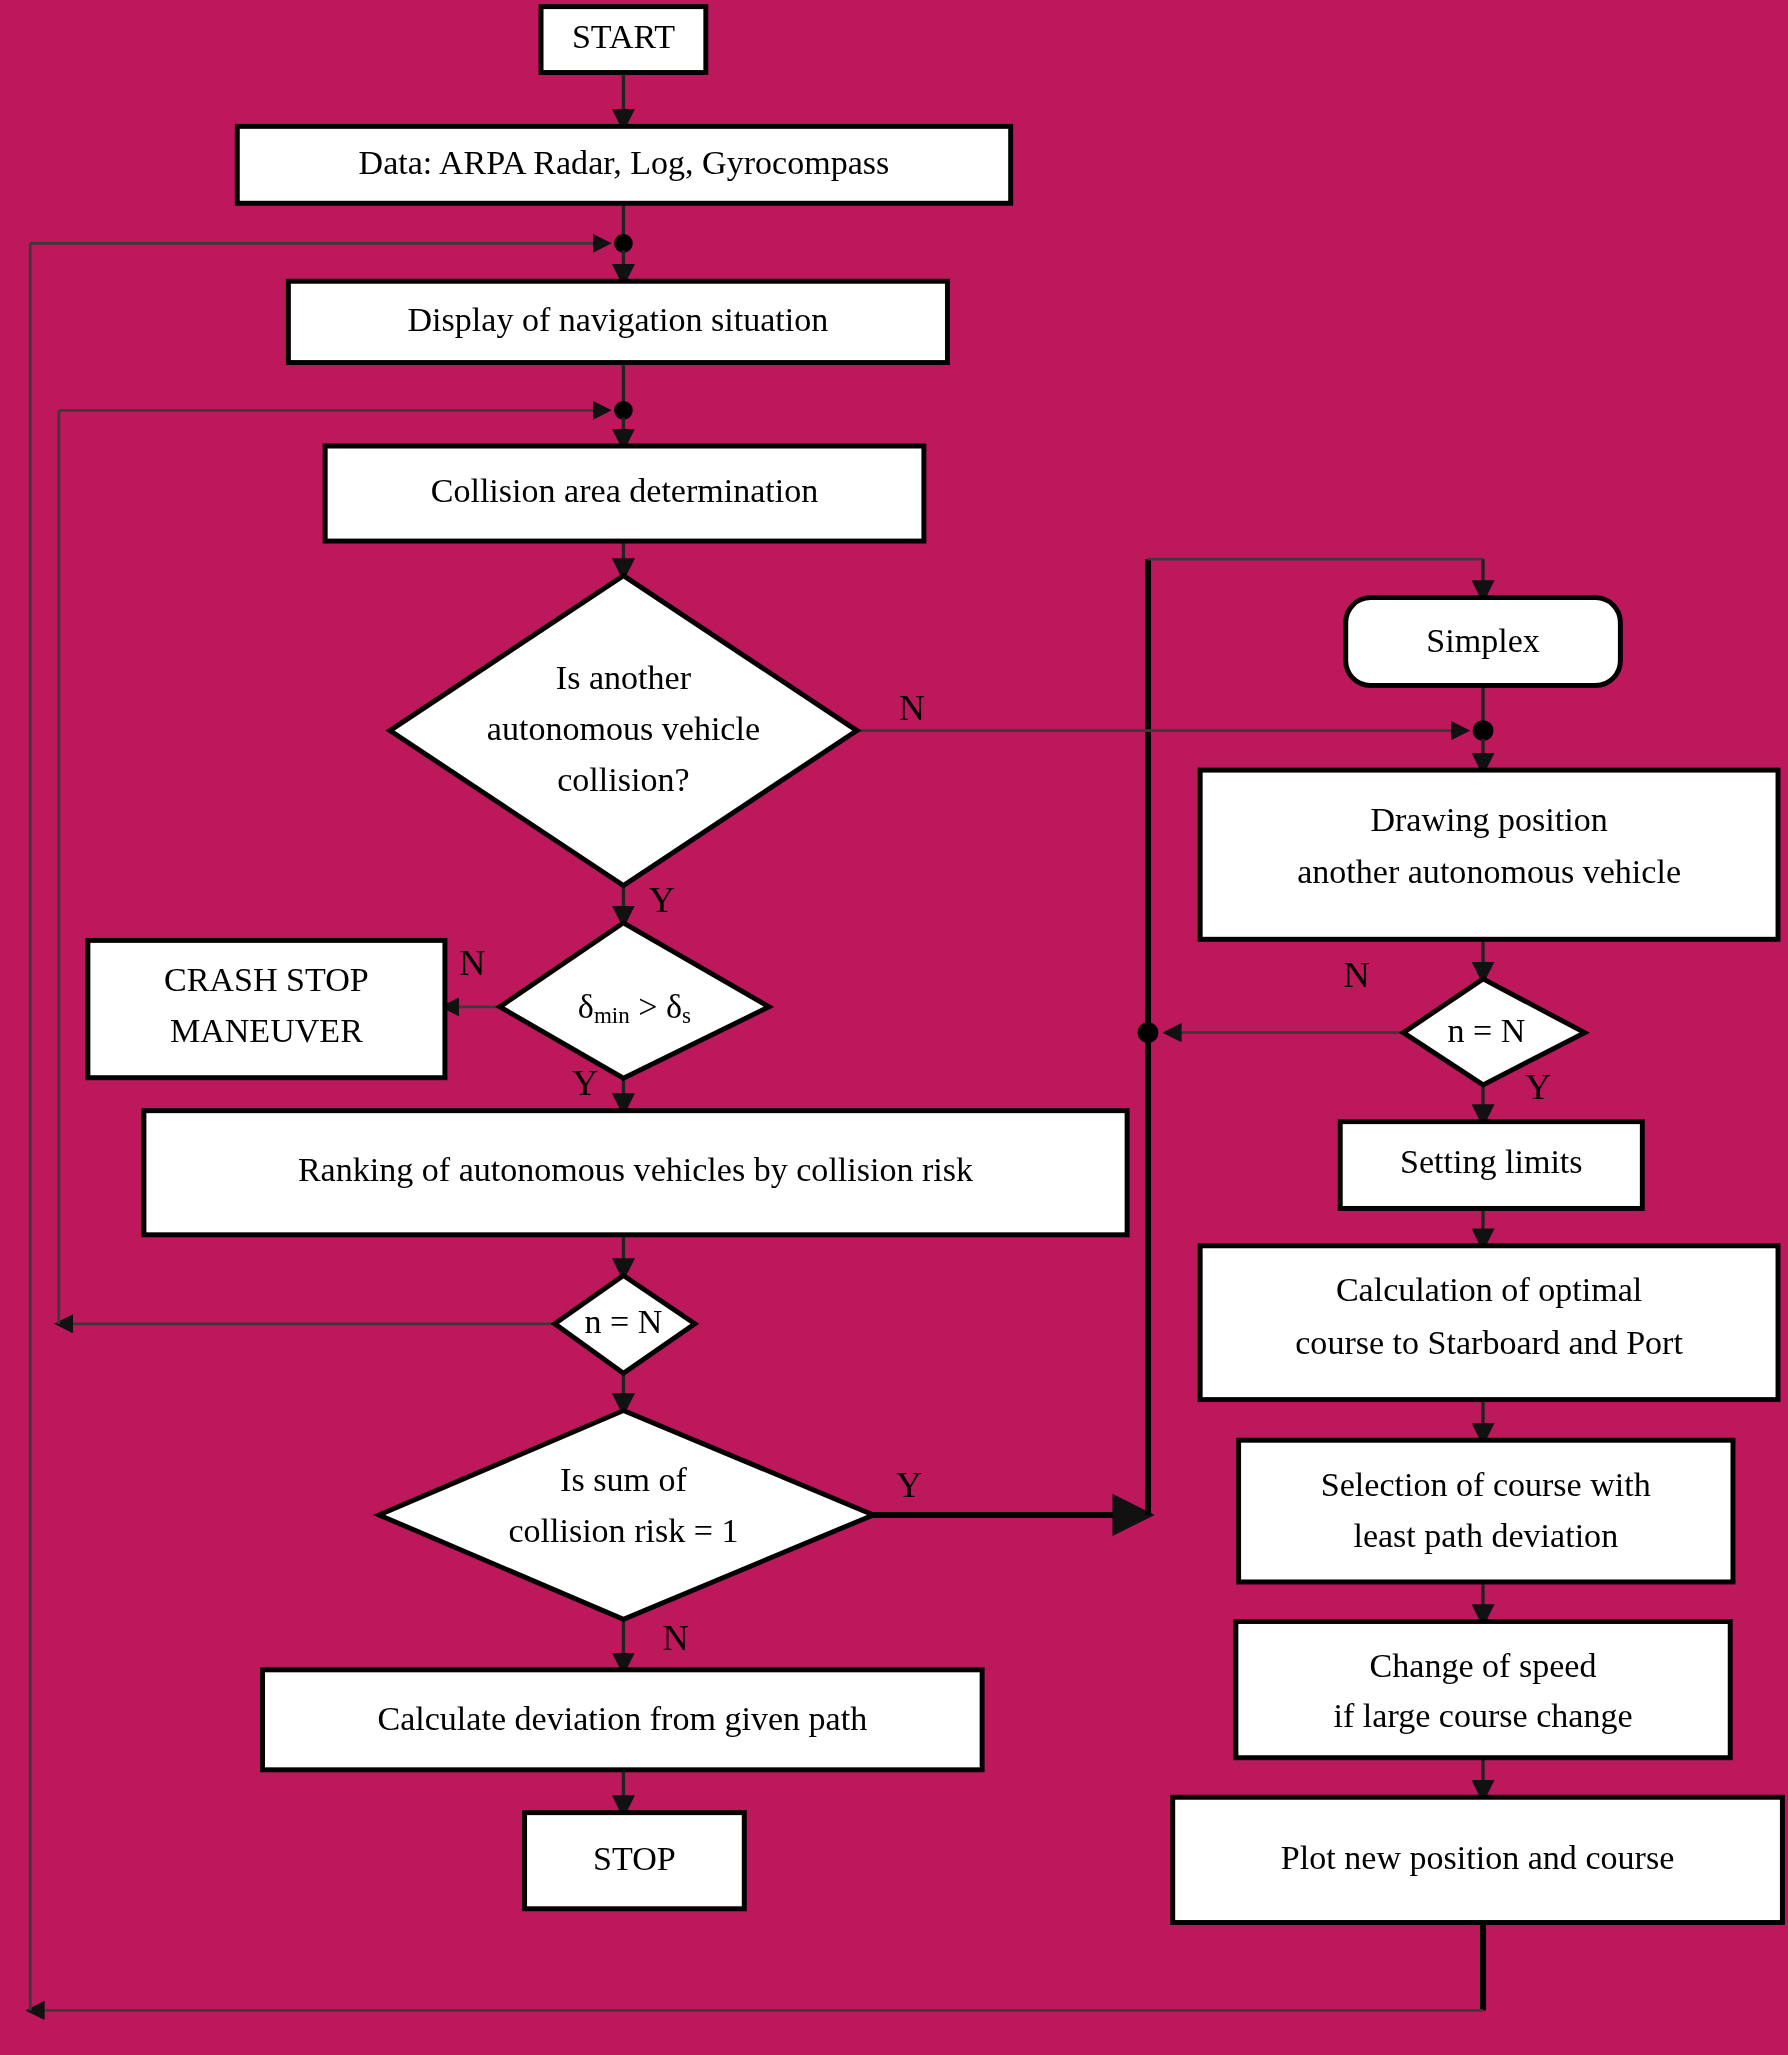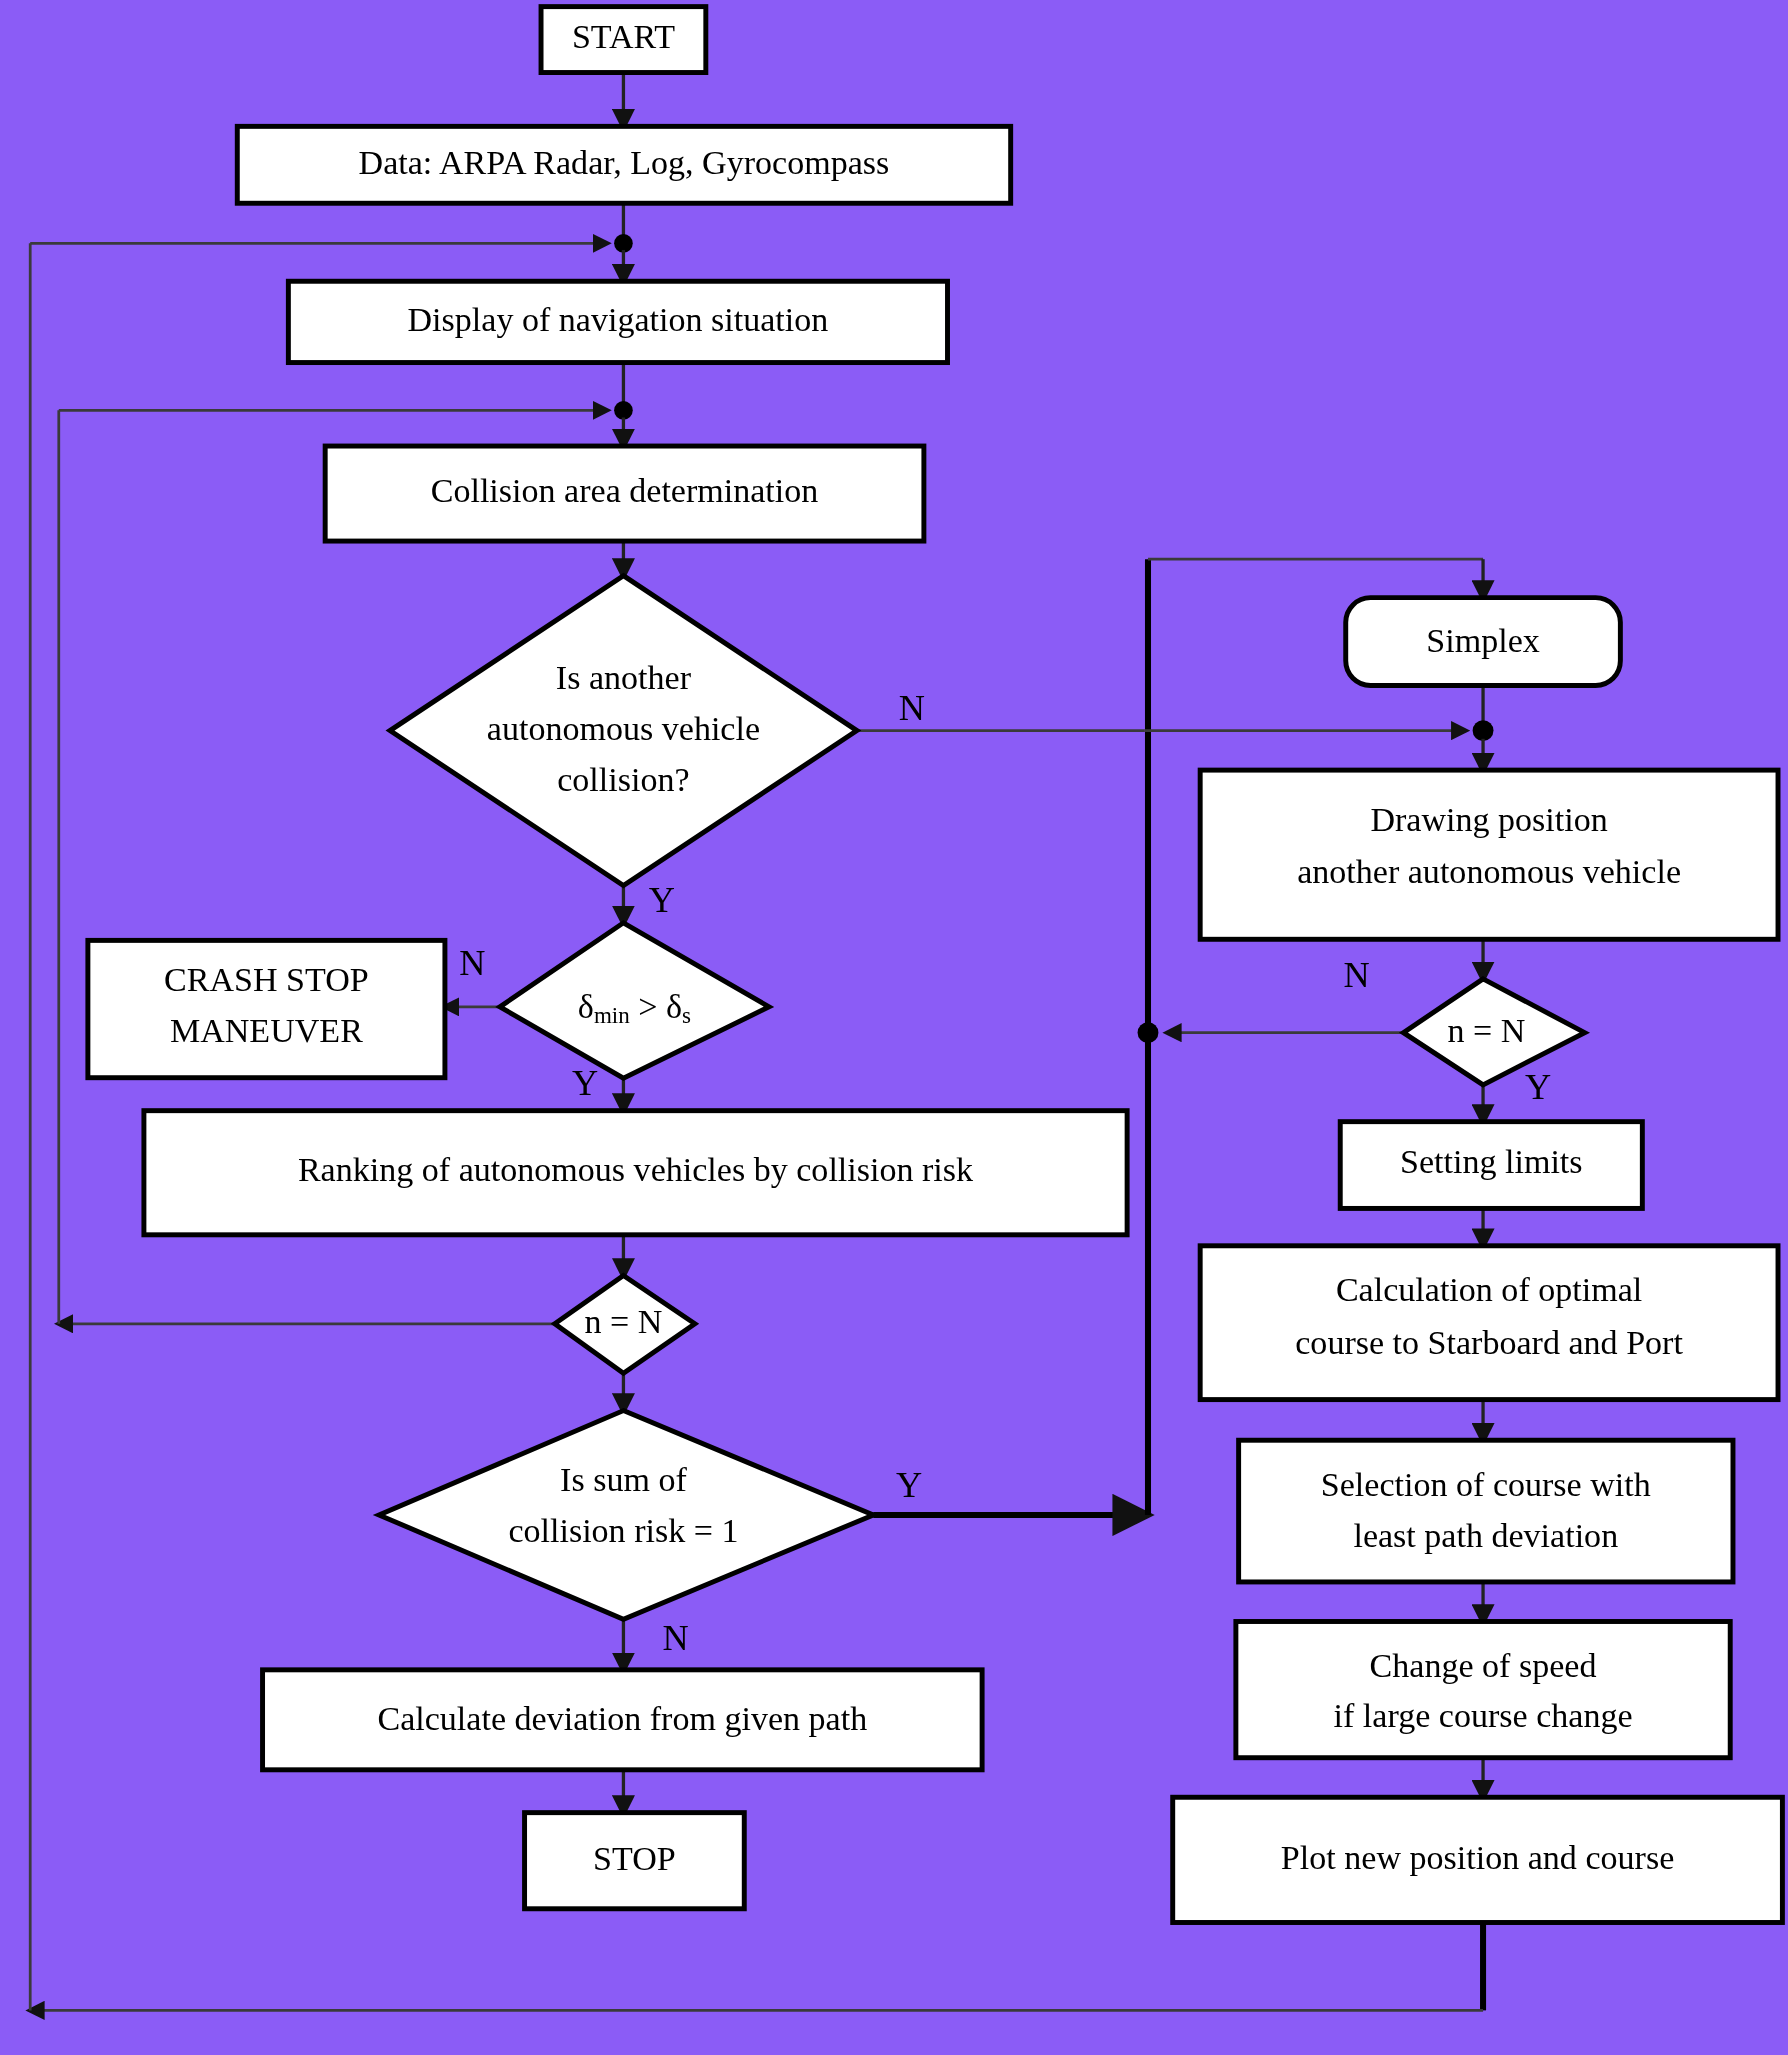--- a/index.html
+++ b/index.html
@@ -1,18 +1,18 @@
 <!DOCTYPE html>
 <html style="font-size:8.8px"><head>
 <meta charset="utf-8">
 <title>Flowchart</title>
 <style>
   html,body{margin:0;padding:0;background:#ffffff;}
   body{font-family:"Liberation Serif","DejaVu Serif",serif;}
-  #sheet{position:relative;width:1789px;height:2056px;background:#8b5cf6;}
+  #sheet{position:relative;width:1789px;height:2056px;background:#be185d;}
   svg{display:block;width:1789px;height:2056px;}
   .node-rect{fill:#ffffff;stroke:#000000;stroke-width:9;}
   .node-round{fill:#ffffff;stroke:#000000;stroke-width:9;}
   .node-diamond{fill:#ffffff;stroke:#000000;stroke-width:9;}
   .edge{stroke:#222222;stroke-width:6;fill:none;}
   .edge-thin{stroke:#3a3a3a;stroke-width:5;fill:none;}
   .edge-thick{stroke:#000000;stroke-width:11;fill:none;}
   .jdot{fill:#000000;}
   .node-text{font-size:62px;text-anchor:middle;dominant-baseline:middle;fill:#000;
              font-family:"Liberation Serif","DejaVu Serif",serif;}

